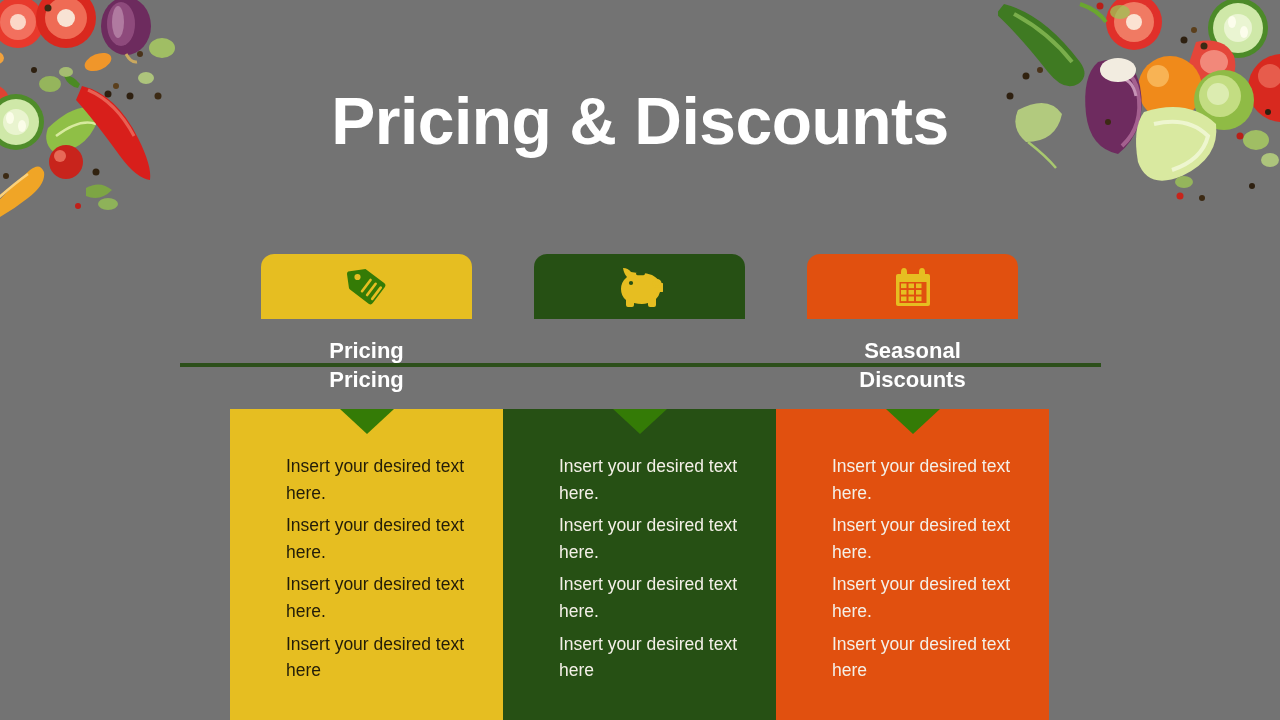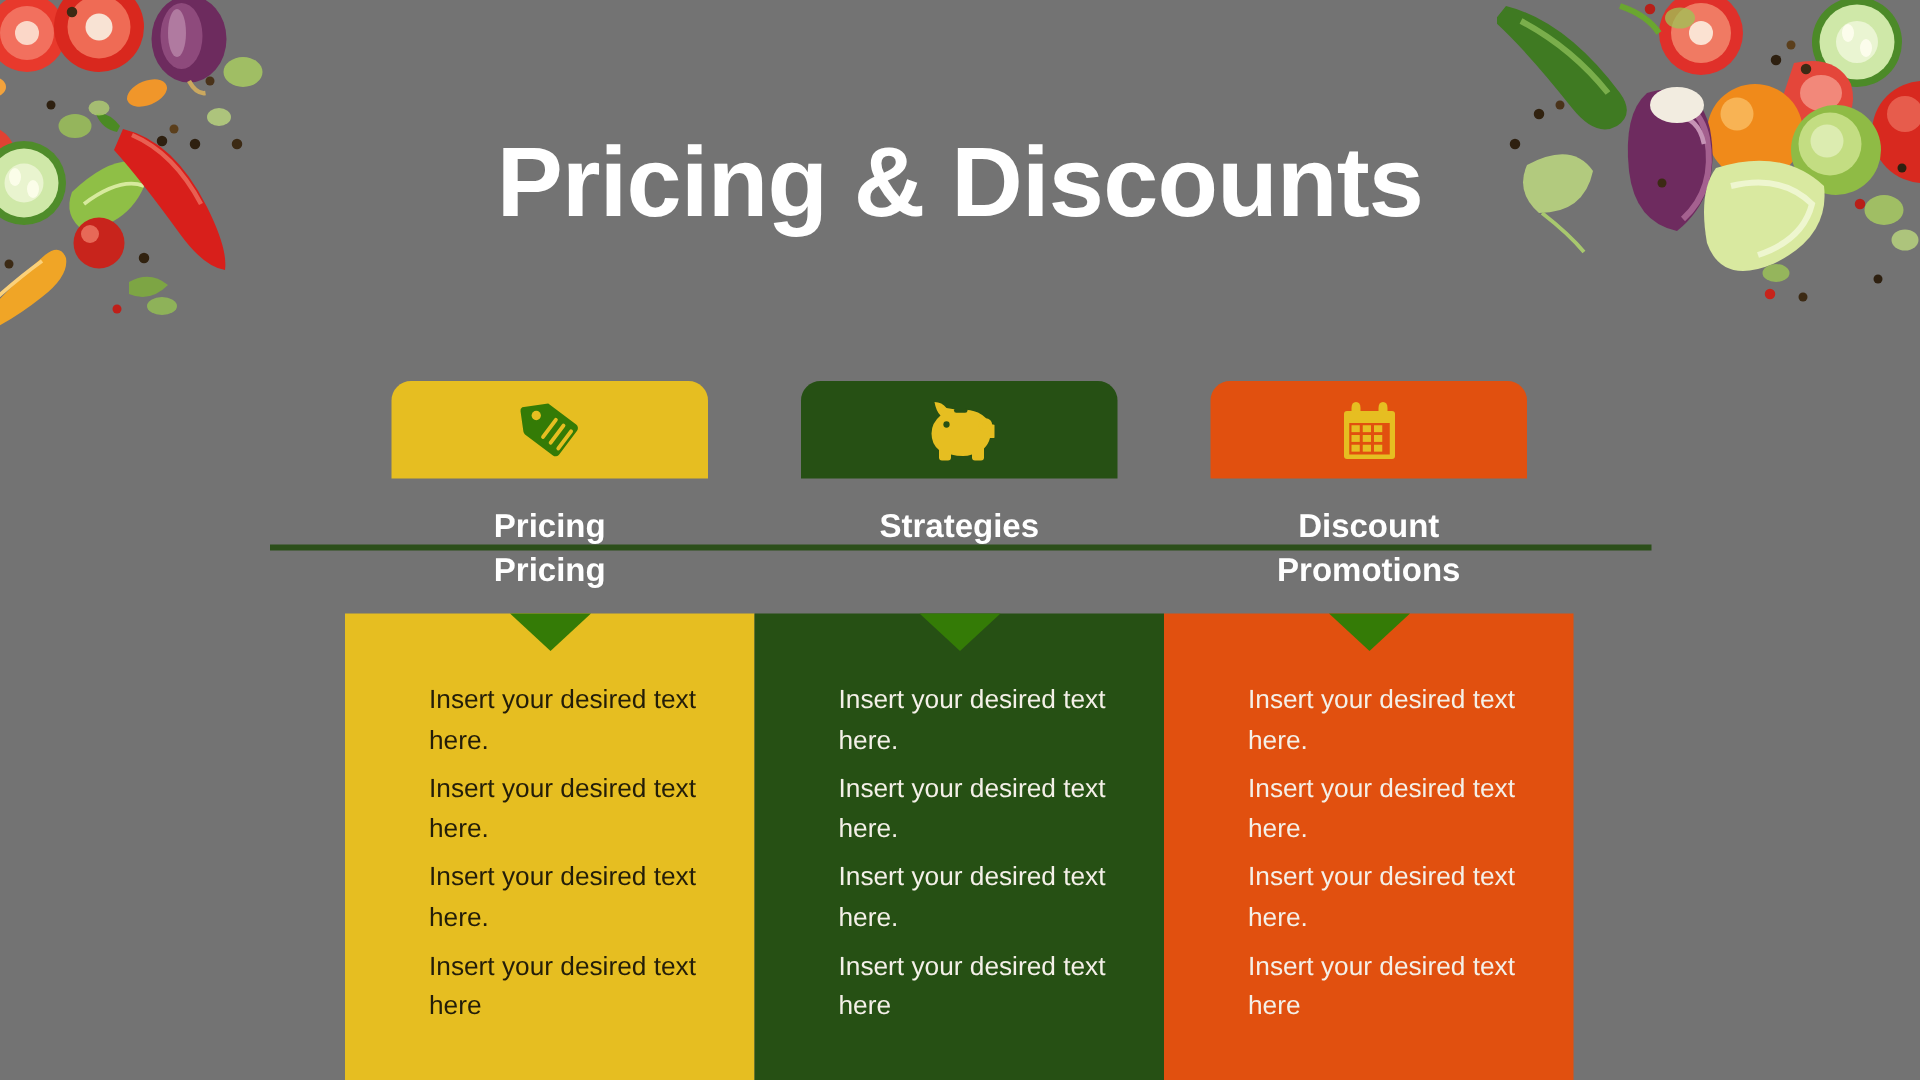--- a/index.html
+++ b/index.html
@@ -288,21 +288,20 @@
   <div class="column col-2">
     <div class="icon-card c-dgreen">
       <svg width="46" height="42" viewBox="0 0 46 42">
         <path d="M14 6 q-3 -4 -8 -4 q1 6 4 9 q-6 5 -6 12 q0 7 5 11 l0 5 q0 2 2 2 l4 0 q2 0 2 -2 l0 -2 q4 1 8 1 q3 0 6 -1 l0 2 q0 2 2 2 l4 0 q2 0 2 -2 l0 -6 q3 -3 4 -7 l2 0 q2 0 2 -2 l0 -5 q0 -2 -2 -2 l-2 0 q-2 -5 -8 -8 q-5 -2 -11 -2 q-5 0 -10 -1 z" fill="#e6be21"></path>
         <circle cx="14" cy="17" r="2.1" fill="#265014"></circle>
         <rect x="19" y="6" width="9" height="3.2" rx="1.6" fill="#265014"></rect>
         <circle cx="40" cy="17.5" r="3.4" fill="none" stroke="#e6be21" stroke-width="2.4"></circle>
       </svg>
     </div>
     <div class="col-heading">
-      <div>Strategies</div>
     </div>
     <div class="panel c-dgreen">
       <div class="notch"></div>
       <div class="panel-text t-light">
         <p>Insert your desired text here.</p>
         <p>Insert your desired text here.</p>
         <p>Insert your desired text here.</p>
         <p>Insert your desired text here</p>
       </div>
     </div>
@@ -322,22 +321,22 @@
           <rect x="9" y="24" width="5.5" height="4.6"></rect>
           <rect x="16.5" y="24" width="5.5" height="4.6"></rect>
           <rect x="24" y="24" width="5.5" height="4.6"></rect>
           <rect x="9" y="30.5" width="5.5" height="4.6"></rect>
           <rect x="16.5" y="30.5" width="5.5" height="4.6"></rect>
           <rect x="24" y="30.5" width="5.5" height="4.6"></rect>
         </g>
       </svg>
     </div>
     <div class="col-heading">
-      <div>Discount</div>
-      <div>Promotions</div>
+      <div>Seasonal</div>
+      <div>Discounts</div>
     </div>
     <div class="panel c-orange">
       <div class="notch"></div>
       <div class="panel-text t-light">
         <p>Insert your desired text here.</p>
         <p>Insert your desired text here.</p>
         <p>Insert your desired text here.</p>
         <p>Insert your desired text here</p>
       </div>
     </div>

